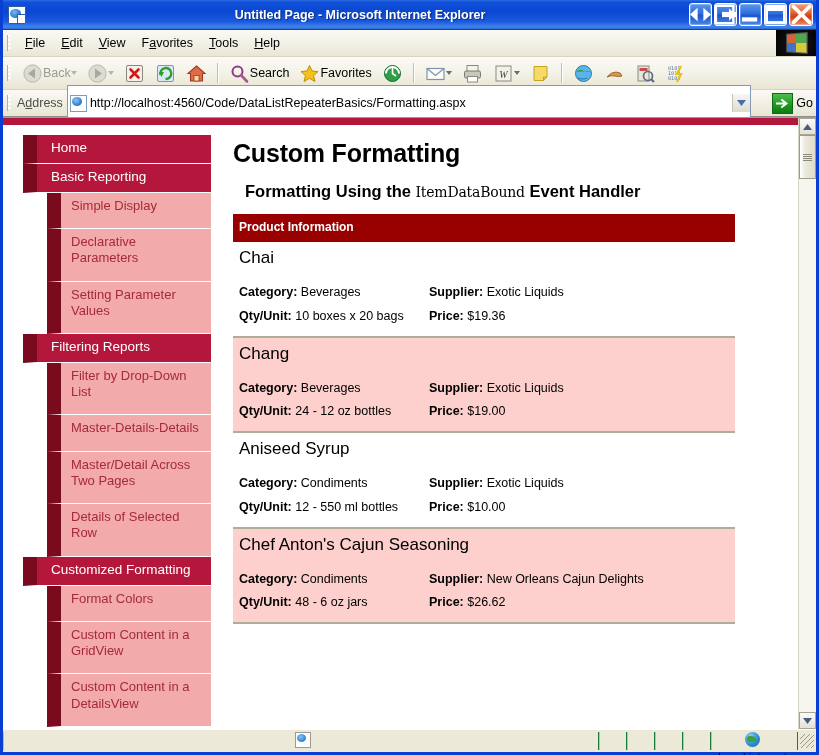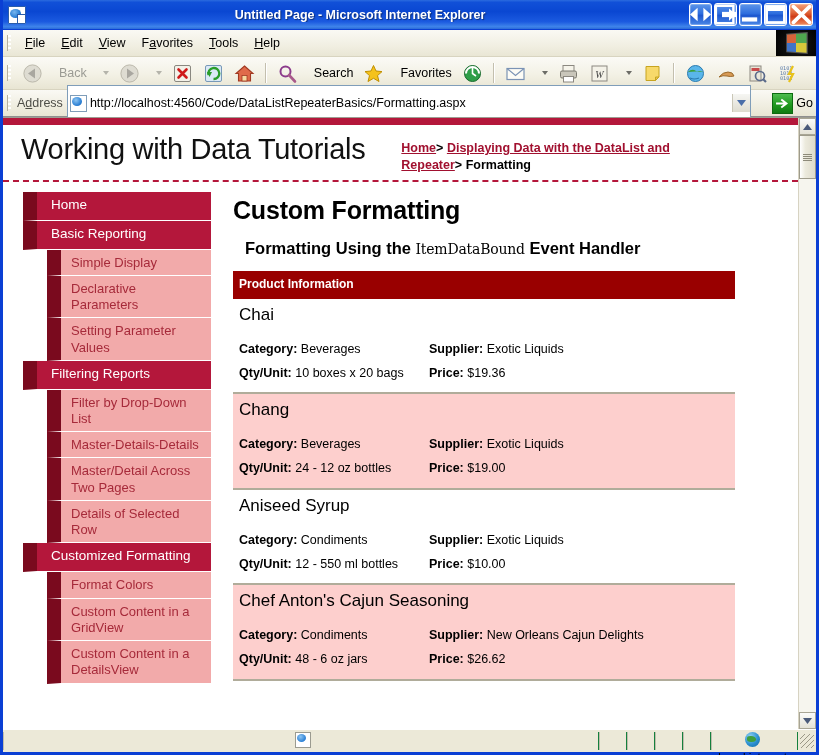--- a/index.html
+++ b/index.html
@@ -137,21 +137,21 @@
   
   .toolbar {
     height: 32px;
     background: linear-gradient(to bottom, #fbfaf6 0%, #f3f1e5 55%, #e8e5d3 100%);
     display: flex;
     align-items: center;
     flex: 0 0 auto;
     border-bottom: 1px solid #d8d4c0;
   }
   .tbar-btn {
-    display: flex; align-items: center; gap: 16px;
+    display: flex; align-items: center; gap: 0;
     padding: 2px 5px; height: 26px; box-sizing: border-box;
     white-space: nowrap;
     font-size: 12.5px;
   }
   .tbar-btn.dim { color: #9b9b94; }
   .tbar-sep { width: 1px; height: 20px; background: #c3bfae; margin: 0 5px; border-right: 1px solid #ffffff; }
   .caret { width: 0; height: 0; border-left: 3px solid transparent; border-right: 3px solid transparent; border-top: 4px solid #6c6c66; }
   .caret.dim { border-top-color: #b5b4ab; }
   .ic { width: 21px; height: 21px; display:block; }
 
@@ -264,21 +264,21 @@
     padding: 5px 6px 6px 14px;
     margin-left: 0px;
     border-left: 14px solid #7a0a1e;
     border-bottom: 1px solid #ffffff;
     line-height: 1.25;
   }
   .nav-sub {
     background: #f2aaaa;
     color: #a62a3a;
     font-size: 13px;
-    padding: 5px 6px 4px 10px;
+    padding: 5px 6px 14px 10px;
     border-left: 14px solid #7a0a1e;
     margin-left: 24px;
     border-bottom: 1px solid #ffffff;
     line-height: 1.25;
   }
 
   
   h1.ctitle {
     font-size: 25px;
     font-weight: bold;
@@ -581,28 +581,20 @@
       </div>
       <span>Go</span>
     </div>
   </div>
 
   <div class="viewport">
     <div class="page">
 
       <div class="topband"></div>
 
-      <div class="pagehead">
-        <div class="site-title">Working with Data Tutorials</div>
-        <div class="breadcrumb">
-          <a href="#">Home</a><span class="bc-sep">&gt;</span>
-          <a href="#">Displaying Data with the DataList and Repeater</a><span class="bc-sep">&gt;</span>
-          <span>Formatting</span>
-        </div>
-      </div>
 
       <div class="body-cols">
 
         <div class="sidebar">
           <ul class="nav">
             <li class="nav-top">Home</li>
             <li class="nav-top">Basic Reporting</li>
             <li class="nav-sub">Simple Display</li>
             <li class="nav-sub">Declarative Parameters</li>
             <li class="nav-sub">Setting Parameter Values</li>

